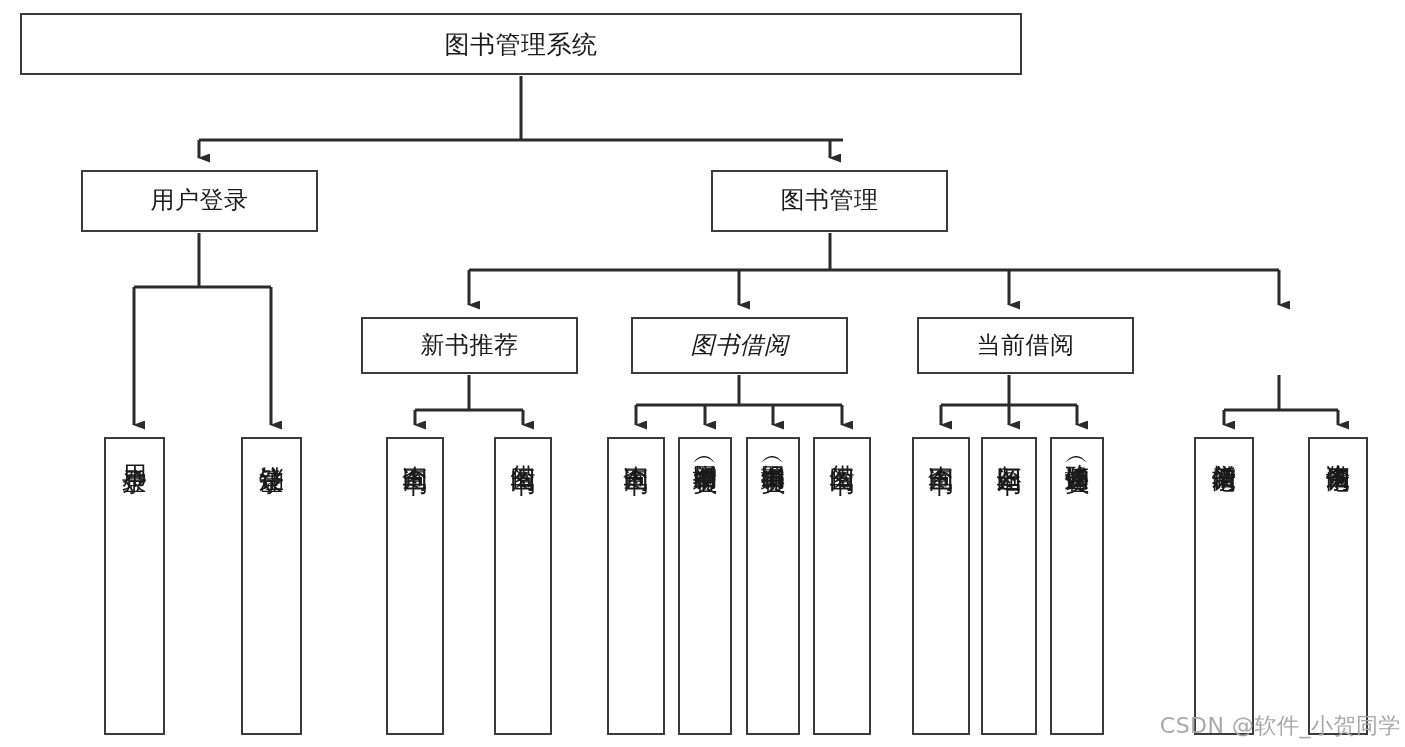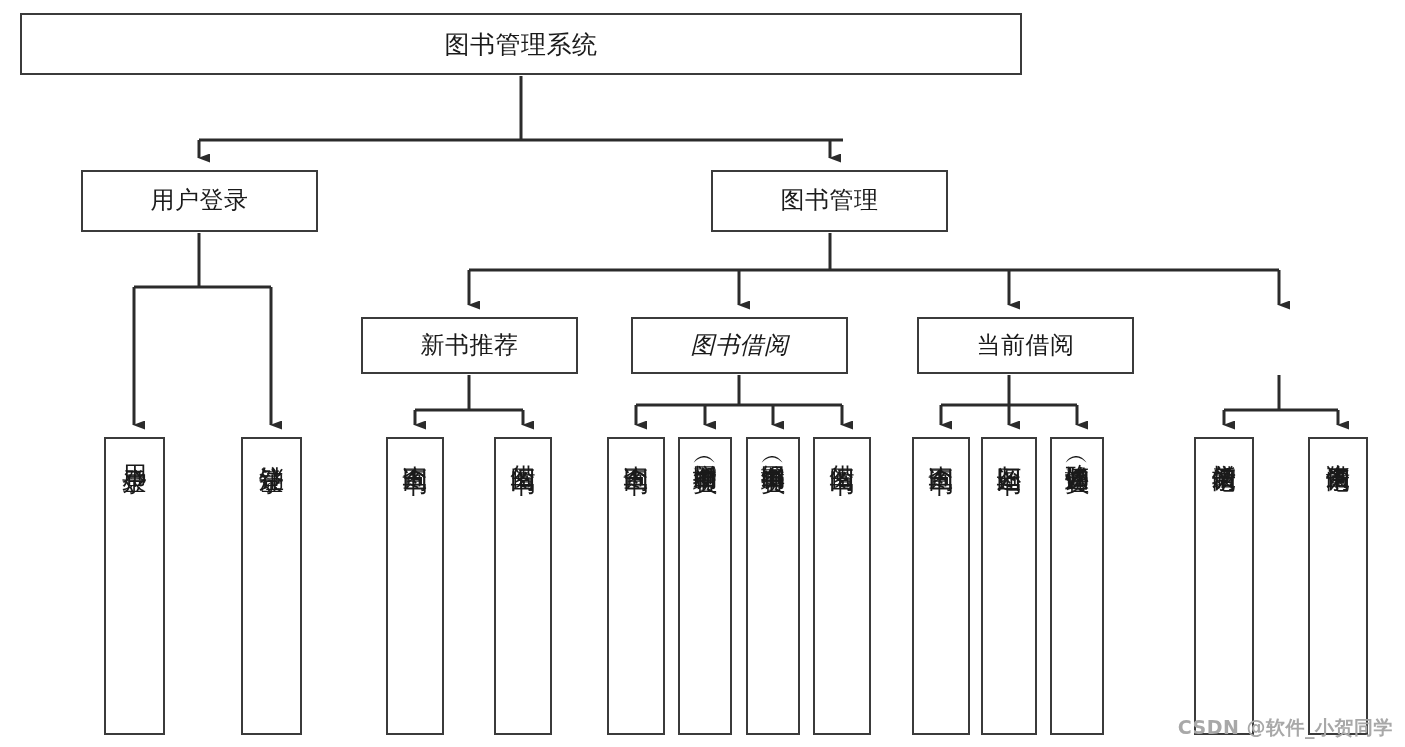--- a/index.html
+++ b/index.html
@@ -61,28 +61,27 @@
     letter-spacing: 2px;
     white-space: nowrap;
   }
   .node.v.tall .lbl {
     font-size: 24px;
     letter-spacing: 1px;
   }
   
   #watermark {
     position: absolute;
-    right: 12px;
+    right: 4px;
     bottom: 6px;
-    font-size: 19px;
+    font-size: 22px;
     color: #a8a8a8;
     letter-spacing: 0.5px;
     white-space: nowrap;
     font-family: "DejaVu Sans", "Liberation Sans", sans-serif;
-    font-weight: bold;
   }
 </style>
 </head>
 <body>
 
 <div id="canvas">
 
   <svg class="diagram" viewBox="0 0 1405 747">
     <defs>
       <marker id="arrow" markerWidth="10" markerHeight="12" refX="4.5" refY="11" orient="auto" markerUnits="userSpaceOnUse">

